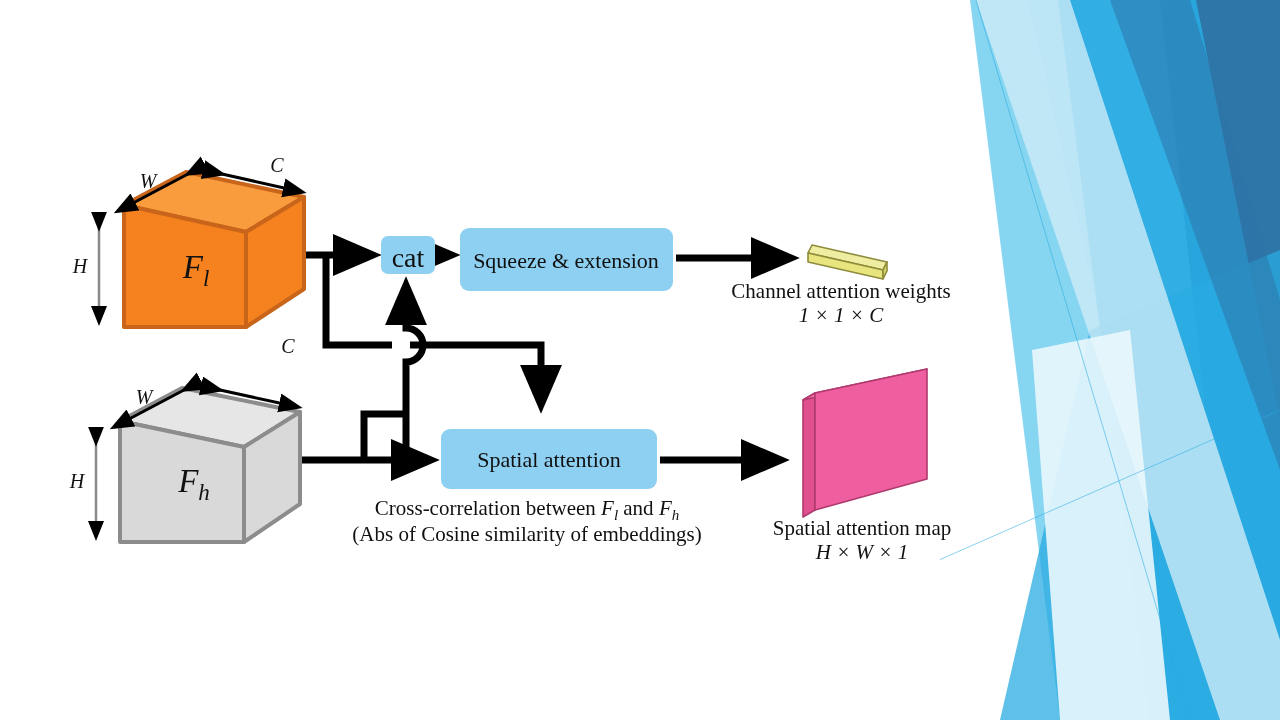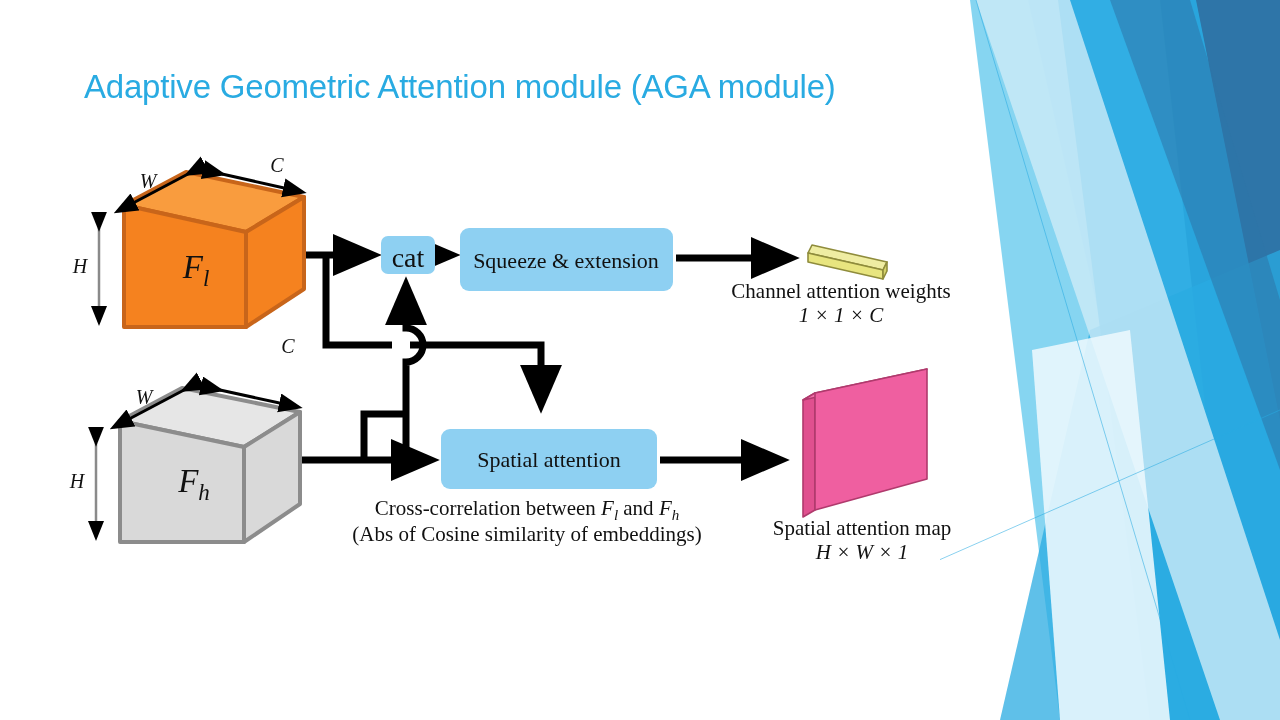--- a/index.html
+++ b/index.html
@@ -60,21 +60,20 @@
     <polygon points="30,0 220,0 300,720 120,720" fill="#7FD3F0" opacity="0.95"></polygon>
     <polygon points="118,0 256,0 340,420 340,720 210,720" fill="#29ABE2" opacity="0.9"></polygon>
     <polygon points="150,330 340,250 340,720 60,720" fill="#29ABE2" opacity="0.75"></polygon>
     <polygon points="36,0 130,0 340,640 340,720 280,720" fill="#CDEBF8" opacity="0.8"></polygon>
     <polygon points="92,350 190,330 230,720 120,720" fill="#EAF7FD" opacity="0.9"></polygon>
     <polygon points="170,0 250,0 340,300 340,470" fill="#2E75A8" opacity="0.55"></polygon>
     <line x1="36" y1="0" x2="250" y2="720" stroke="#29ABE2" stroke-width="1" opacity="0.55"></line>
     <line x1="-160" y1="630" x2="340" y2="410" stroke="#29ABE2" stroke-width="1" opacity="0.55"></line>
   </svg>
 
-  <div id="slide-title">Adaptive Geometric Attention module (AGA module)</div>
 
   <svg id="figure" viewBox="0 0 1280 720" width="1280" height="720">
     <defs>
       <marker id="arrowhead" markerWidth="7" markerHeight="7" refX="5.6" refY="3" orient="auto" markerUnits="strokeWidth">
         <path d="M0,0 L7,3 L0,6 z" fill="#000000"></path>
       </marker>
       <marker id="arrowhead-sm" markerWidth="8" markerHeight="8" refX="6.4" refY="3.2" orient="auto" markerUnits="strokeWidth">
         <path d="M0,0 L8,3.2 L0,6.4 z" fill="#000000"></path>
       </marker>
       <marker id="dimhead-start" markerWidth="8" markerHeight="8" refX="6.5" refY="3.2" orient="auto" markerUnits="strokeWidth">

